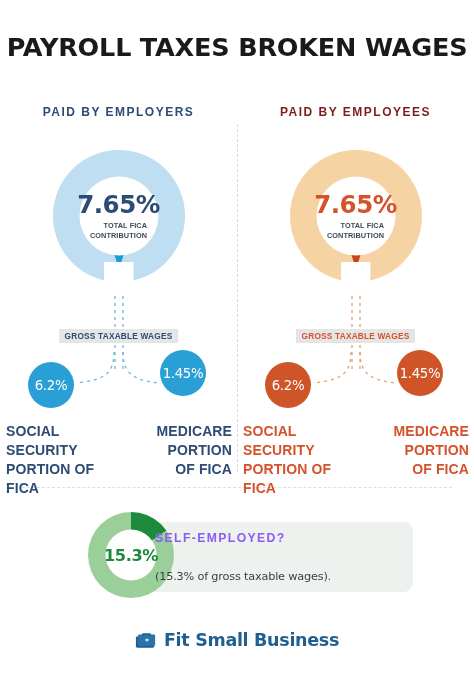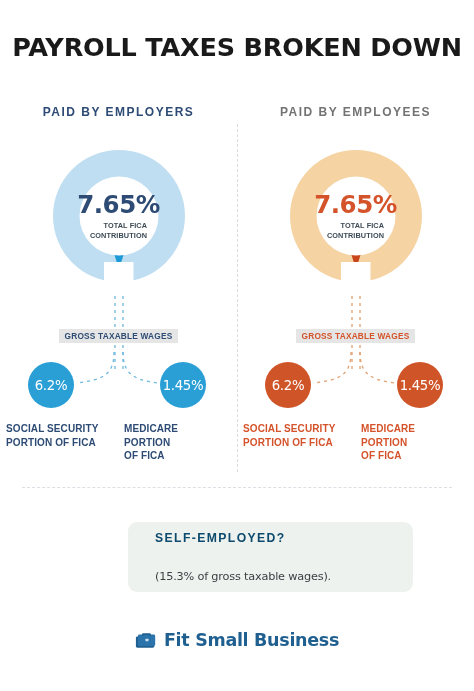--- a/index.html
+++ b/index.html
@@ -34,21 +34,21 @@
   
   .col-head {
     position: absolute;
     top: 105px;
     font-size: 12px;
     font-weight: bold;
     letter-spacing: 1.5px;
     font-family: "Liberation Sans", sans-serif;
   }
   .col-head.left  { left: 0;   width: 237px; text-align: center; color: #2d4b74; }
-  .col-head.right { left: 237px; width: 237px; text-align: center; color: #737373; }
+  .col-head.right { left: 237px; width: 237px; text-align: center; color: #7f1d1d; }
 
   
   .v-divider {
     position: absolute;
     left: 237px;
     top: 124px;
     width: 0;
     height: 348px;
     border-left: 1px dashed #d9dde1;
   }
@@ -177,32 +177,32 @@
     display: flex;
     align-items: center;
     justify-content: center;
     color: #ffffff;
     font-size: 13.3px;
     font-weight: normal;
     font-family: "DejaVu Sans", sans-serif;
     letter-spacing: -0.3px;
   }
   .small-circle.ss  { left: 28px;  top: 362px; }
-  .small-circle.med { left: 160px; top: 362px; }
+  .small-circle.med { left: 160px; top: 350px; }
 
   .small-label {
     position: absolute;
     top: 422px;
-    font-size: 10px;
+    font-size: 14px;
     font-weight: bold;
     line-height: 1.35;
     letter-spacing: 0.1px;
   }
   .small-label.ss  { left: 6px;   width: 96px; text-align: left; }
-  .small-label.med { left: 124px; width: 100px; text-align: left; }
+  .small-label.med { left: 132px; width: 100px; text-align: right; }
 
   
   .se-section {
     position: absolute;
     left: 0;
     top: 505px;
     width: 474px;
     height: 105px;
   }
   .se-card {
@@ -214,21 +214,21 @@
     background: #eef2ee;
     border-radius: 9px;
   }
   .se-heading {
     position: absolute;
     left: 155px;
     top: 531px;
     font-size: 12.2px;
     font-weight: bold;
     letter-spacing: 1.4px;
-    color: #0c4a6e;
+    color: #8b5cf6;
     font-family: "Liberation Sans", sans-serif;
   }
   .se-line1, .se-line2 {
     position: absolute;
     left: 155px;
     font-size: 11.3px;
     color: #3a3f44;
     font-family: "DejaVu Sans", sans-serif;
     letter-spacing: -0.2px;
   }
@@ -286,21 +286,21 @@
     color: #1f6091;
     font-family: "DejaVu Sans", sans-serif;
     letter-spacing: -0.3px;
   }
 </style>
 </head>
 <body>
 
 <div class="page">
 
-  <div class="title">PAYROLL TAXES BROKEN DOWN</div>
+  <div class="title">PAYROLL TAXES BROKEN WAGES</div>
 
   <div class="col-head left">PAID BY EMPLOYERS</div>
   <div class="col-head right">PAID BY EMPLOYEES</div>
 
   <div class="v-divider"></div>
   <div class="h-divider"></div>
 
   <div class="panel left">
 
     <div class="donut-wrap">
@@ -390,20 +390,26 @@
     <div class="small-label med" style="color:#d4532a;">
       <span>MEDICARE PORTION</span><br>
       <span>OF FICA</span>
     </div>
   </div>
 
   <div class="se-section">
     <div class="se-card"></div>
   </div>
 
+  <div class="se-donut">
+    <div class="ring" style="background: conic-gradient(from 0deg, #1e8a3c 0deg 55deg, #9acf9a 55deg 360deg);"></div>
+    <div class="hole">
+      <span class="pct">15.3%</span>
+    </div>
+  </div>
 
   <div class="se-heading">SELF-EMPLOYED?</div>
   <div class="se-line2">(15.3% of gross taxable wages).</div>
 
   <div class="logo">
     <svg class="logo-mark" viewBox="0 0 24 20">
       <rect x="1" y="5.5" width="20" height="12.5" rx="1.6" fill="#1f6091"></rect>
       <rect x="3.2" y="3.4" width="18.8" height="12.5" rx="1.6" fill="#2a74ab"></rect>
       <path d="M9 2.2 h7 a1.4 1.4 0 0 1 1.4 1.4 v1.1 h-1.9 v-0.8 h-6 v0.8 h-1.9 v-1.1 A1.4 1.4 0 0 1 9 2.2 z" fill="#1f6091"></path>
       <rect x="11.4" y="8.1" width="3.3" height="2.6" rx="0.5" fill="#cfe2ef"></rect>

